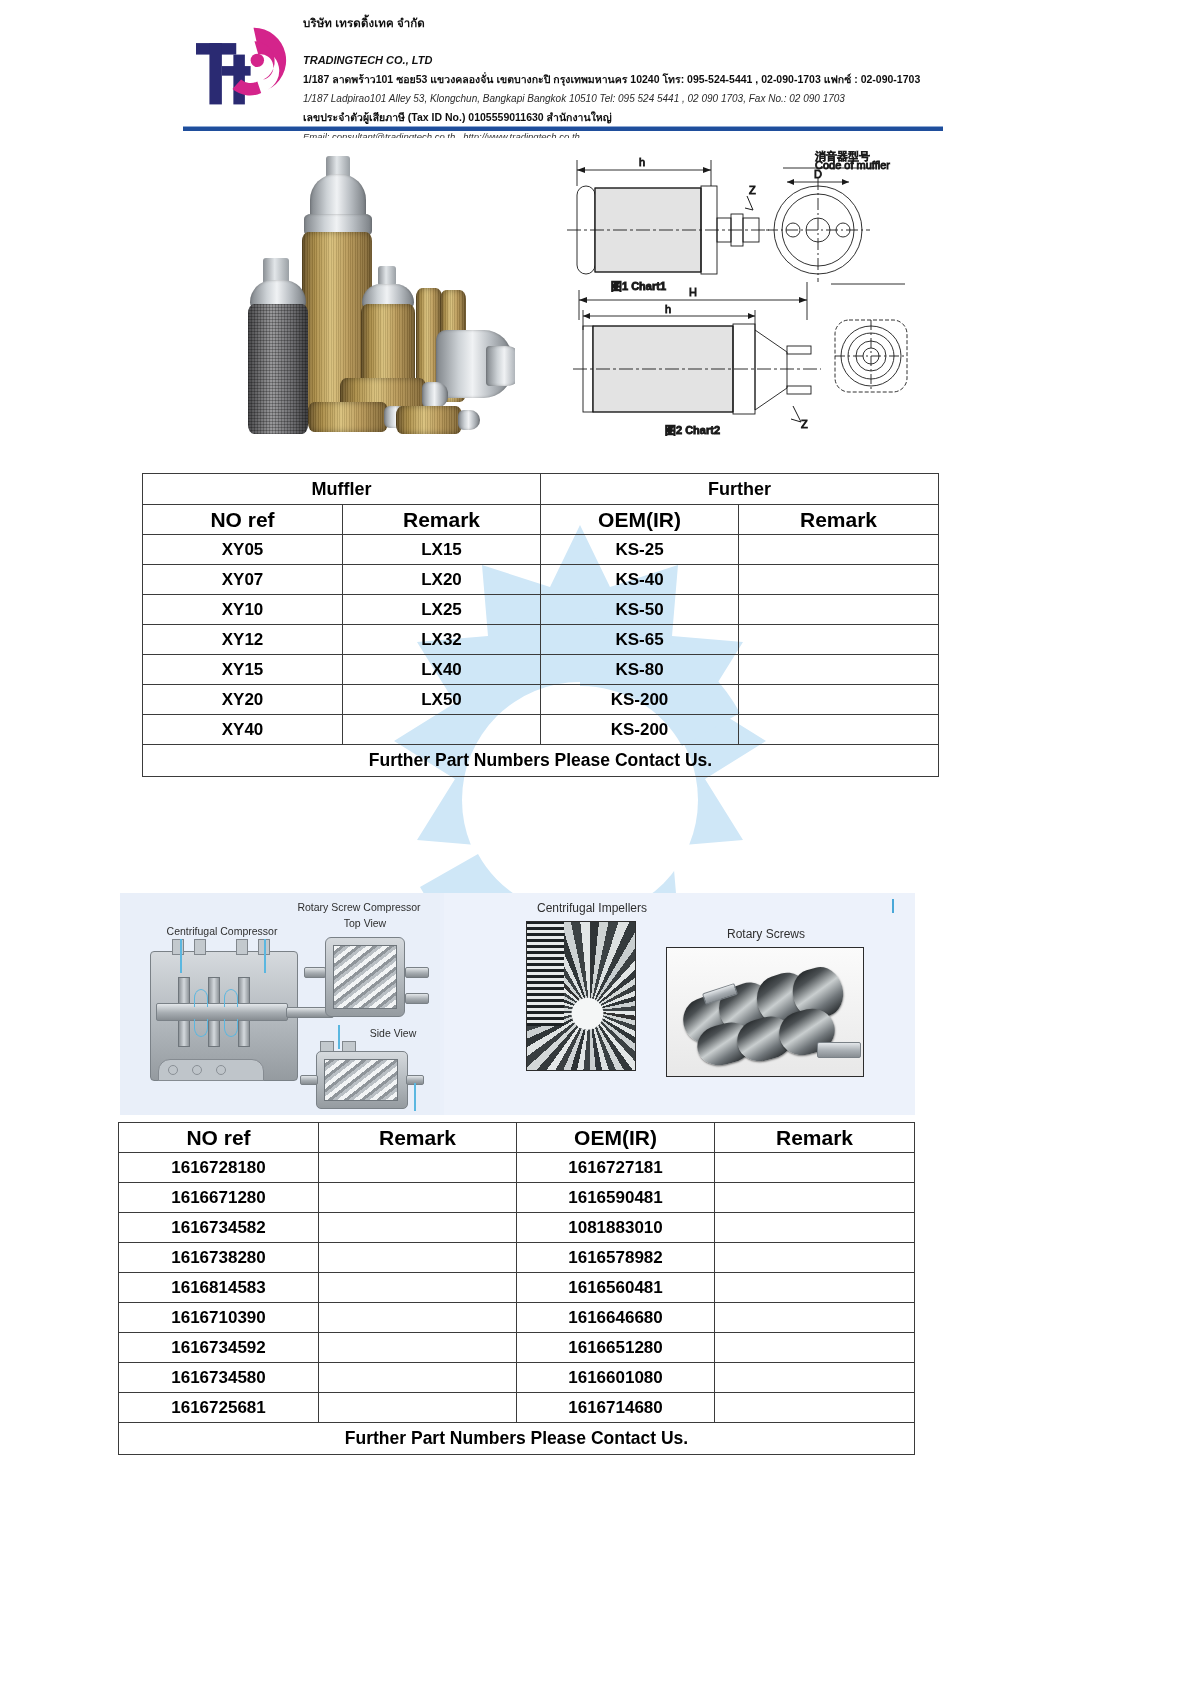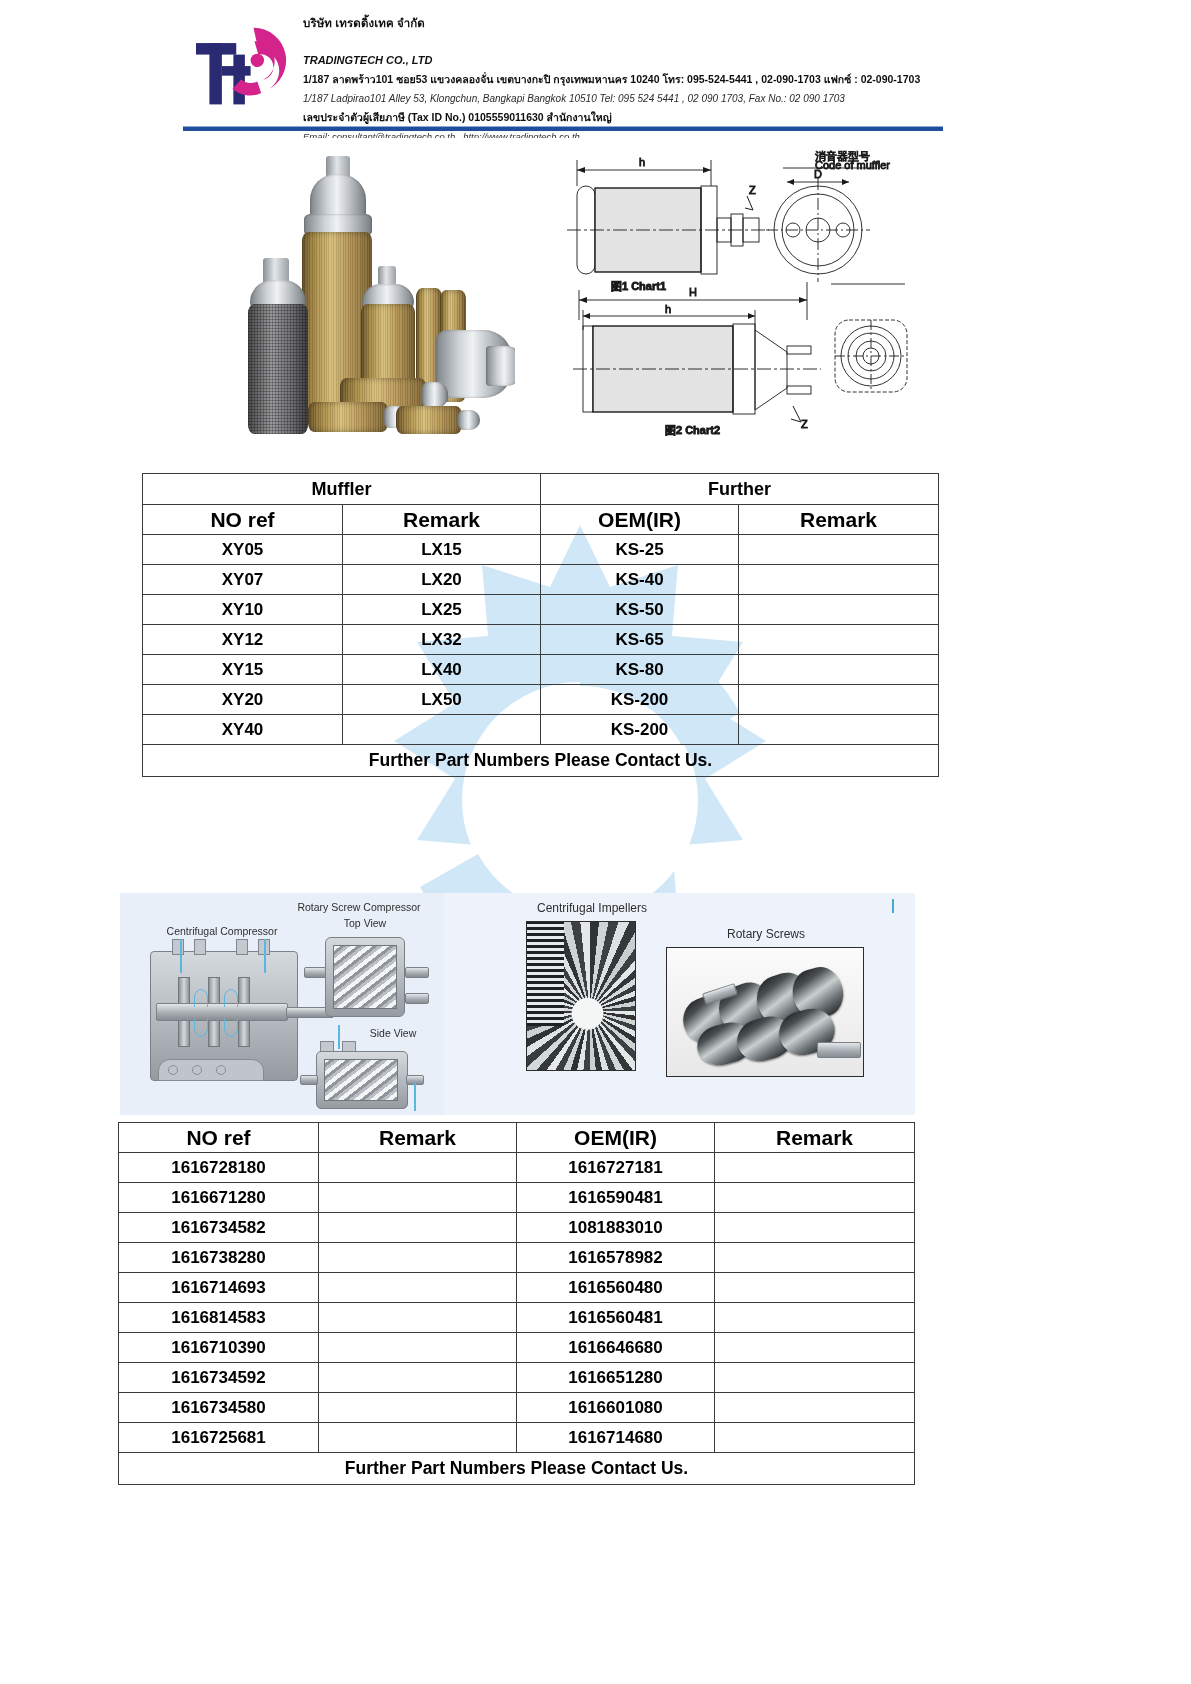--- a/index.html
+++ b/index.html
@@ -543,26 +543,20 @@
         <td>1081883010</td>
         <td></td>
       </tr>
       <tr class="data-row">
         <td>1616738280</td>
         <td></td>
         <td>1616578982</td>
         <td></td>
       </tr>
       <tr class="data-row">
-        <td>1616714693</td>
-        <td></td>
-        <td>1616560480</td>
-        <td></td>
-      </tr>
-      <tr class="data-row">
         <td>1616814583</td>
         <td></td>
         <td>1616560481</td>
         <td></td>
       </tr>
       <tr class="data-row">
         <td>1616710390</td>
         <td></td>
         <td>1616646680</td>
         <td></td>

